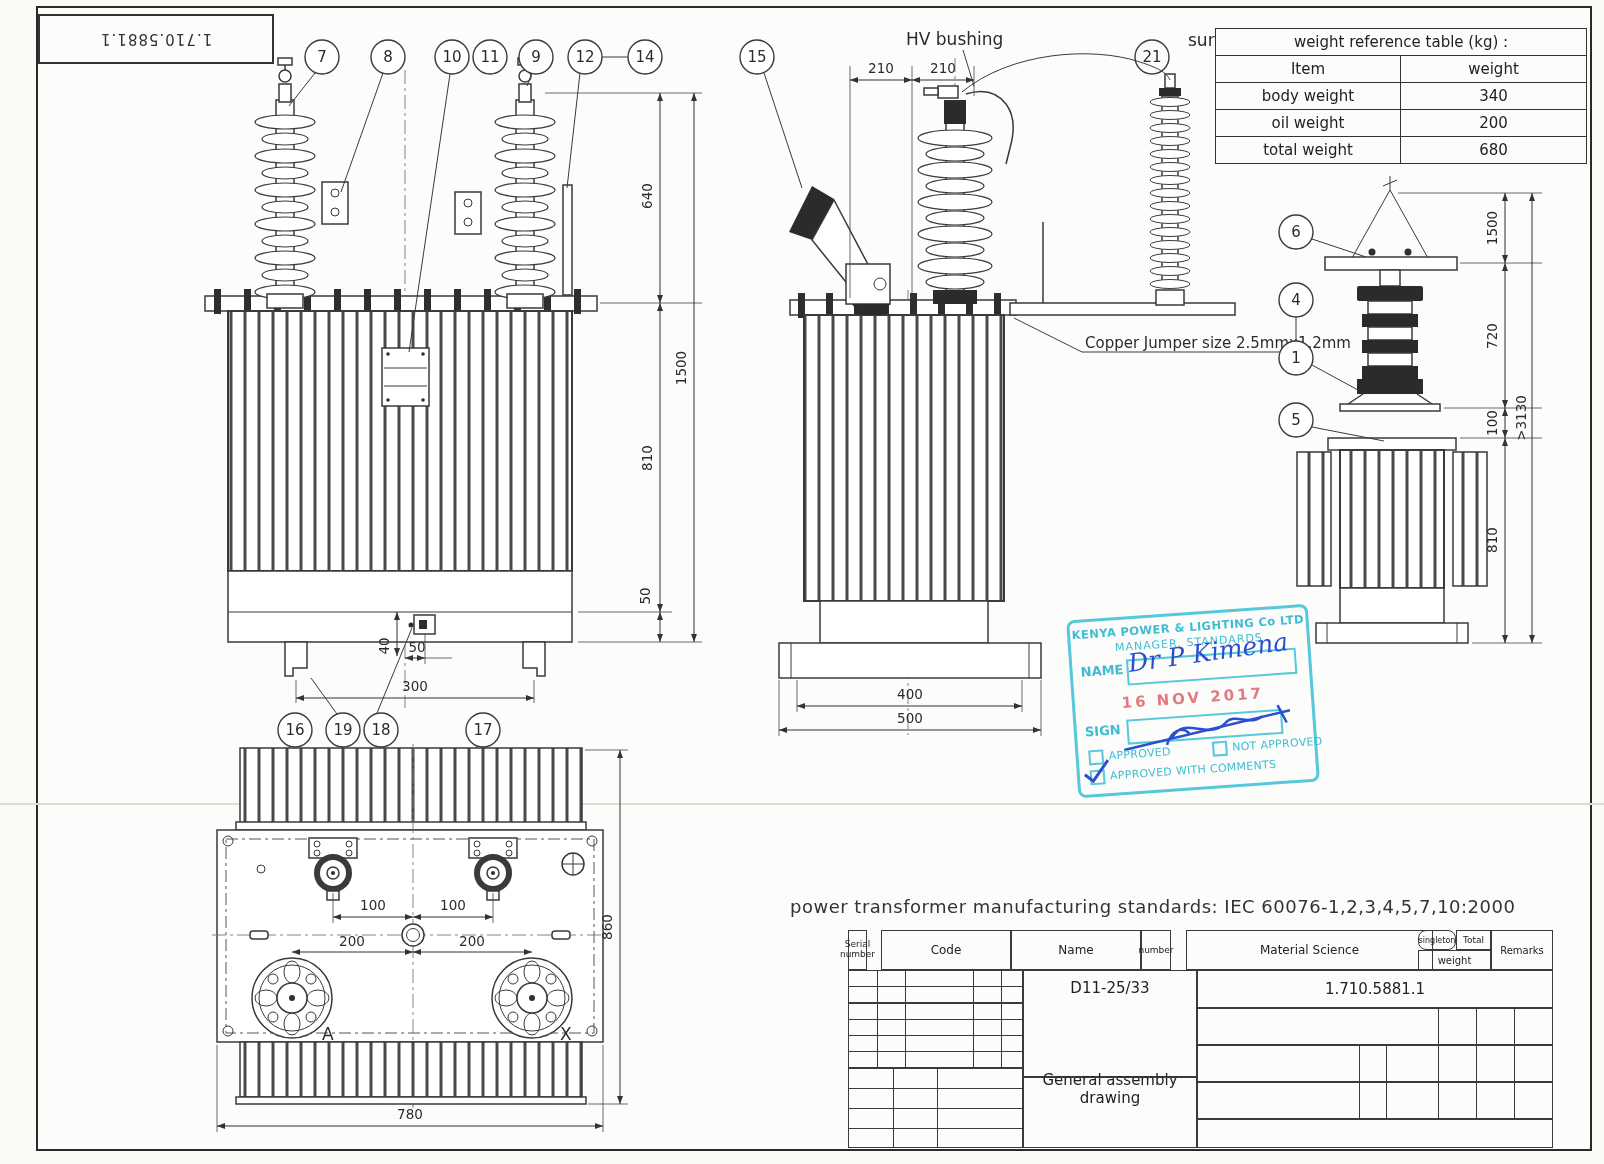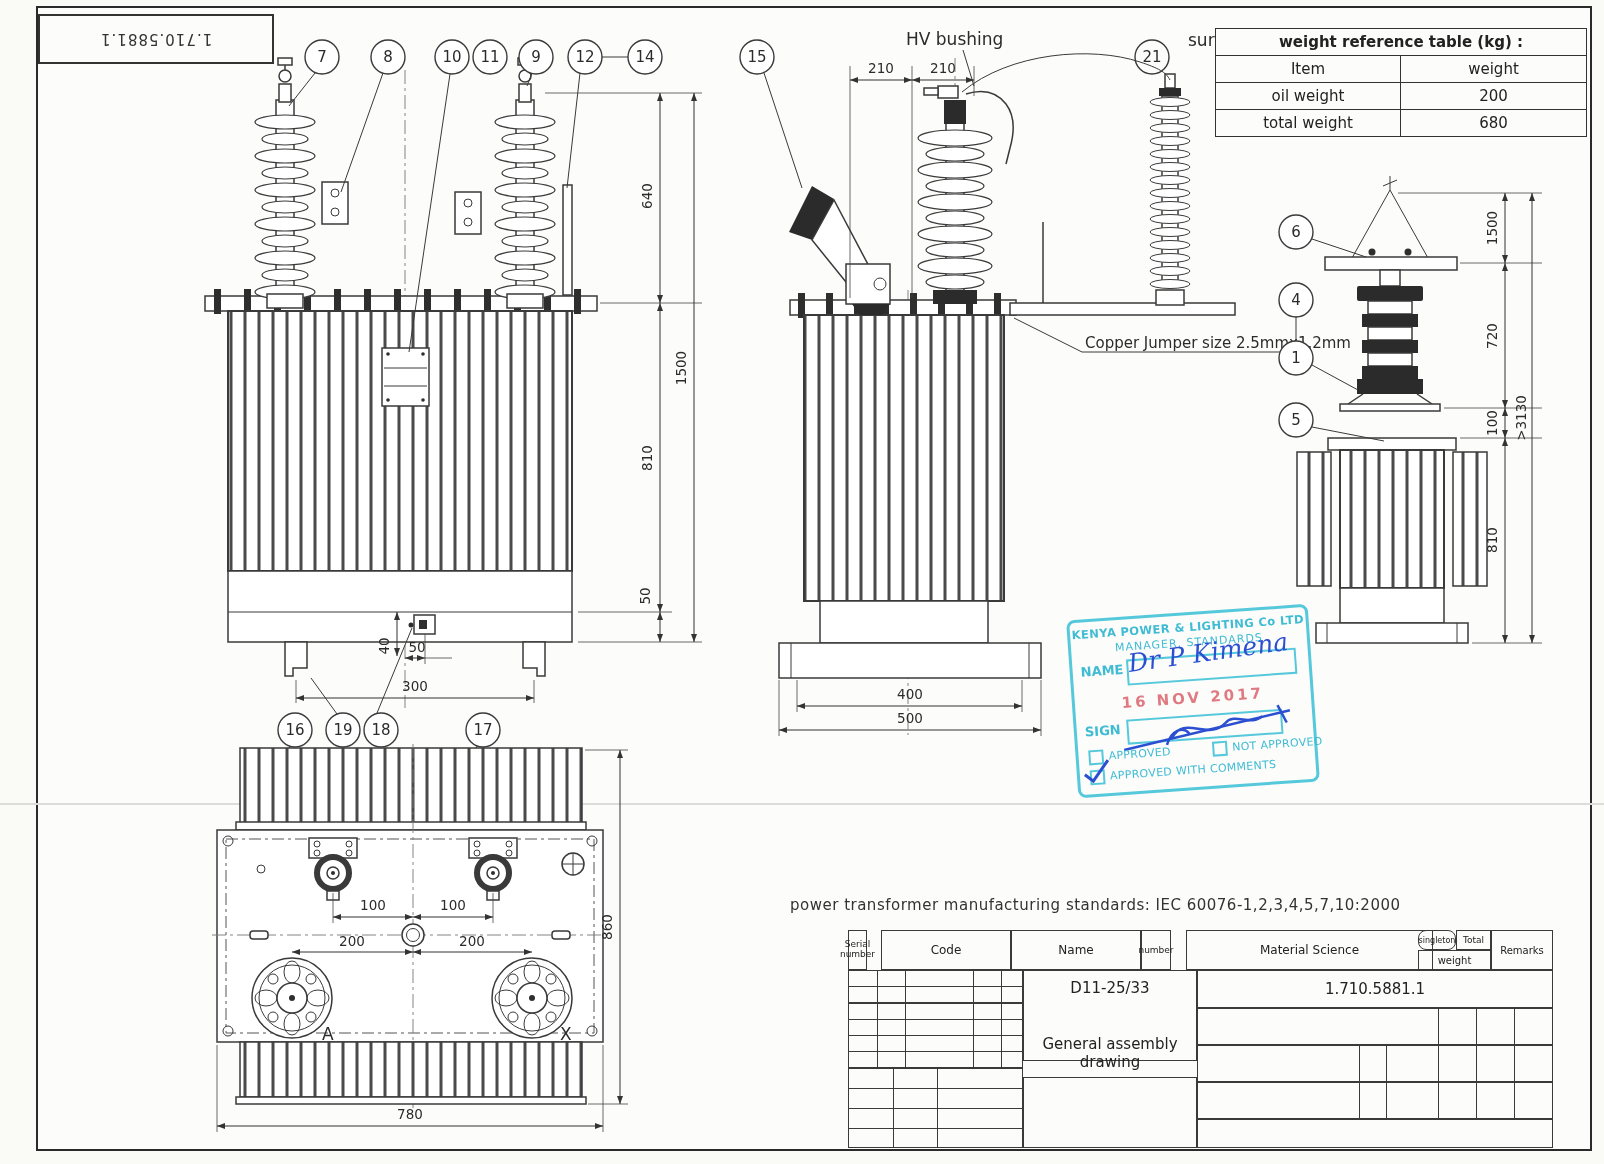--- a/index.html
+++ b/index.html
@@ -21,25 +21,25 @@
   .cot{font-size:15px;text-anchor:middle;}
   .dimt{font-size:13.5px;text-anchor:middle;}
   .lbl{font-size:17px;}
   .lbl2{font-size:15px;}
   .thin{stroke:#3a3a3a;stroke-width:1;fill:none;}
   
   .wt{position:absolute;left:1215px;top:28px;width:372px;background:#fcfcfa;}
   .wt .row{display:flex;border:1.4px solid #333;border-top:none;}
   .wt .row:first-child{border-top:1.4px solid #333;}
   .wt .c{height:26px;display:flex;align-items:center;justify-content:center;font-size:15px;color:#222;}
-  .wt .title{flex:1;font-weight:bold;}
+  .wt .title{flex:1;}
   .wt .ci{width:184px;border-right:1.4px solid #333;}
   .wt .cw{flex:1;}
   
-  .stds{position:absolute;left:790px;top:896px;width:790px;font-size:15px;letter-spacing:0.5px;color:#333;}
+  .stds{position:absolute;left:790px;top:896px;width:790px;font-size:18px;letter-spacing:0.5px;color:#333;}
   
   .tb{position:absolute;left:848px;top:930px;width:705px;height:218px;}
   .cell{position:absolute;border:1.4px solid #3a3a3a;box-sizing:border-box;display:flex;align-items:center;justify-content:center;text-align:center;color:#222;background:transparent;}
   .gridul{background-image:
       repeating-linear-gradient(to bottom, transparent 0, transparent 15px, #3a3a3a 15px, #3a3a3a 16.3px),
       linear-gradient(#3a3a3a,#3a3a3a),linear-gradient(#3a3a3a,#3a3a3a),linear-gradient(#3a3a3a,#3a3a3a),linear-gradient(#3a3a3a,#3a3a3a);
       background-size:100% 100%,1px 100%,1px 100%,1px 100%,1px 100%;
       background-position:0 0,28px 0,56px 0,124px 0,152px 0;background-repeat:no-repeat;}
   .gridll{background-image:
       repeating-linear-gradient(to bottom, transparent 0, transparent 18.7px, #3a3a3a 18.7px, #3a3a3a 20px),
@@ -550,20 +550,24 @@
 
 <div class="wt">
   <div class="row">
       <div class="c title">weight reference table (kg) :</div>
     </div>
   <div class="row">
       <div class="c ci">Item</div>
       <div class="c cw">weight</div>
     </div>
   <div class="row">
+      <div class="c ci">body weight</div>
+      <div class="c cw">340</div>
+    </div>
+  <div class="row">
       <div class="c ci">oil weight</div>
       <div class="c cw">200</div>
     </div>
   <div class="row">
       <div class="c ci">total weight</div>
       <div class="c cw">680</div>
     </div>
 </div>
 
 <div class="stds">power transformer manufacturing standards: IEC 60076-1,2,3,4,5,7,10:2000</div>
@@ -575,21 +579,21 @@
   <div class="cell" style="left:293px;top:0;width:30px;height:40px;font-size:9px;">number</div>
   <div class="cell" style="left:338px;top:0;width:247px;height:40px;font-size:12px;">Material Science</div>
   <div class="cell" style="left:570px;top:0;width:38px;height:20px;font-size:8px;border-radius:8px;">singleton</div>
   <div class="cell" style="left:608px;top:0;width:35px;height:20px;font-size:9px;">Total</div>
   <div class="cell" style="left:570px;top:20px;width:73px;height:20px;font-size:10px;">weight</div>
   <div class="cell" style="left:643px;top:0;width:62px;height:40px;font-size:10px;">Remarks</div>
 
   <div class="cell gridul" style="left:0;top:40px;width:175px;height:98px;"></div>
   <div class="cell gridll" style="left:0;top:138px;width:175px;height:80px;"></div>
 
-  <div class="cell" style="left:175px;top:40px;width:174px;height:91px;flex-direction:column;justify-content:flex-start;">
+  <div class="cell" style="left:175px;top:40px;width:174px;height:107px;flex-direction:column;justify-content:flex-start;gap:36px;">
     <div style="font-size:15px;margin-top:8px;">D11-25/33</div>
     <div style="font-size:15px;margin-top:38px;">General assembly drawing</div>
   </div>
   <div class="cell" style="left:175px;top:147px;width:174px;height:71px;"></div>
 
   <div class="cell" style="left:349px;top:40px;width:356px;height:38px;font-size:15px;">1.710.5881.1</div>
   <div class="cell vl3" style="left:349px;top:78px;width:356px;height:37px;"></div>
   <div class="cell vl5" style="left:349px;top:115px;width:356px;height:37px;"></div>
   <div class="cell vl5" style="left:349px;top:152px;width:356px;height:37px;"></div>
   <div class="cell" style="left:349px;top:189px;width:356px;height:29px;"></div>

